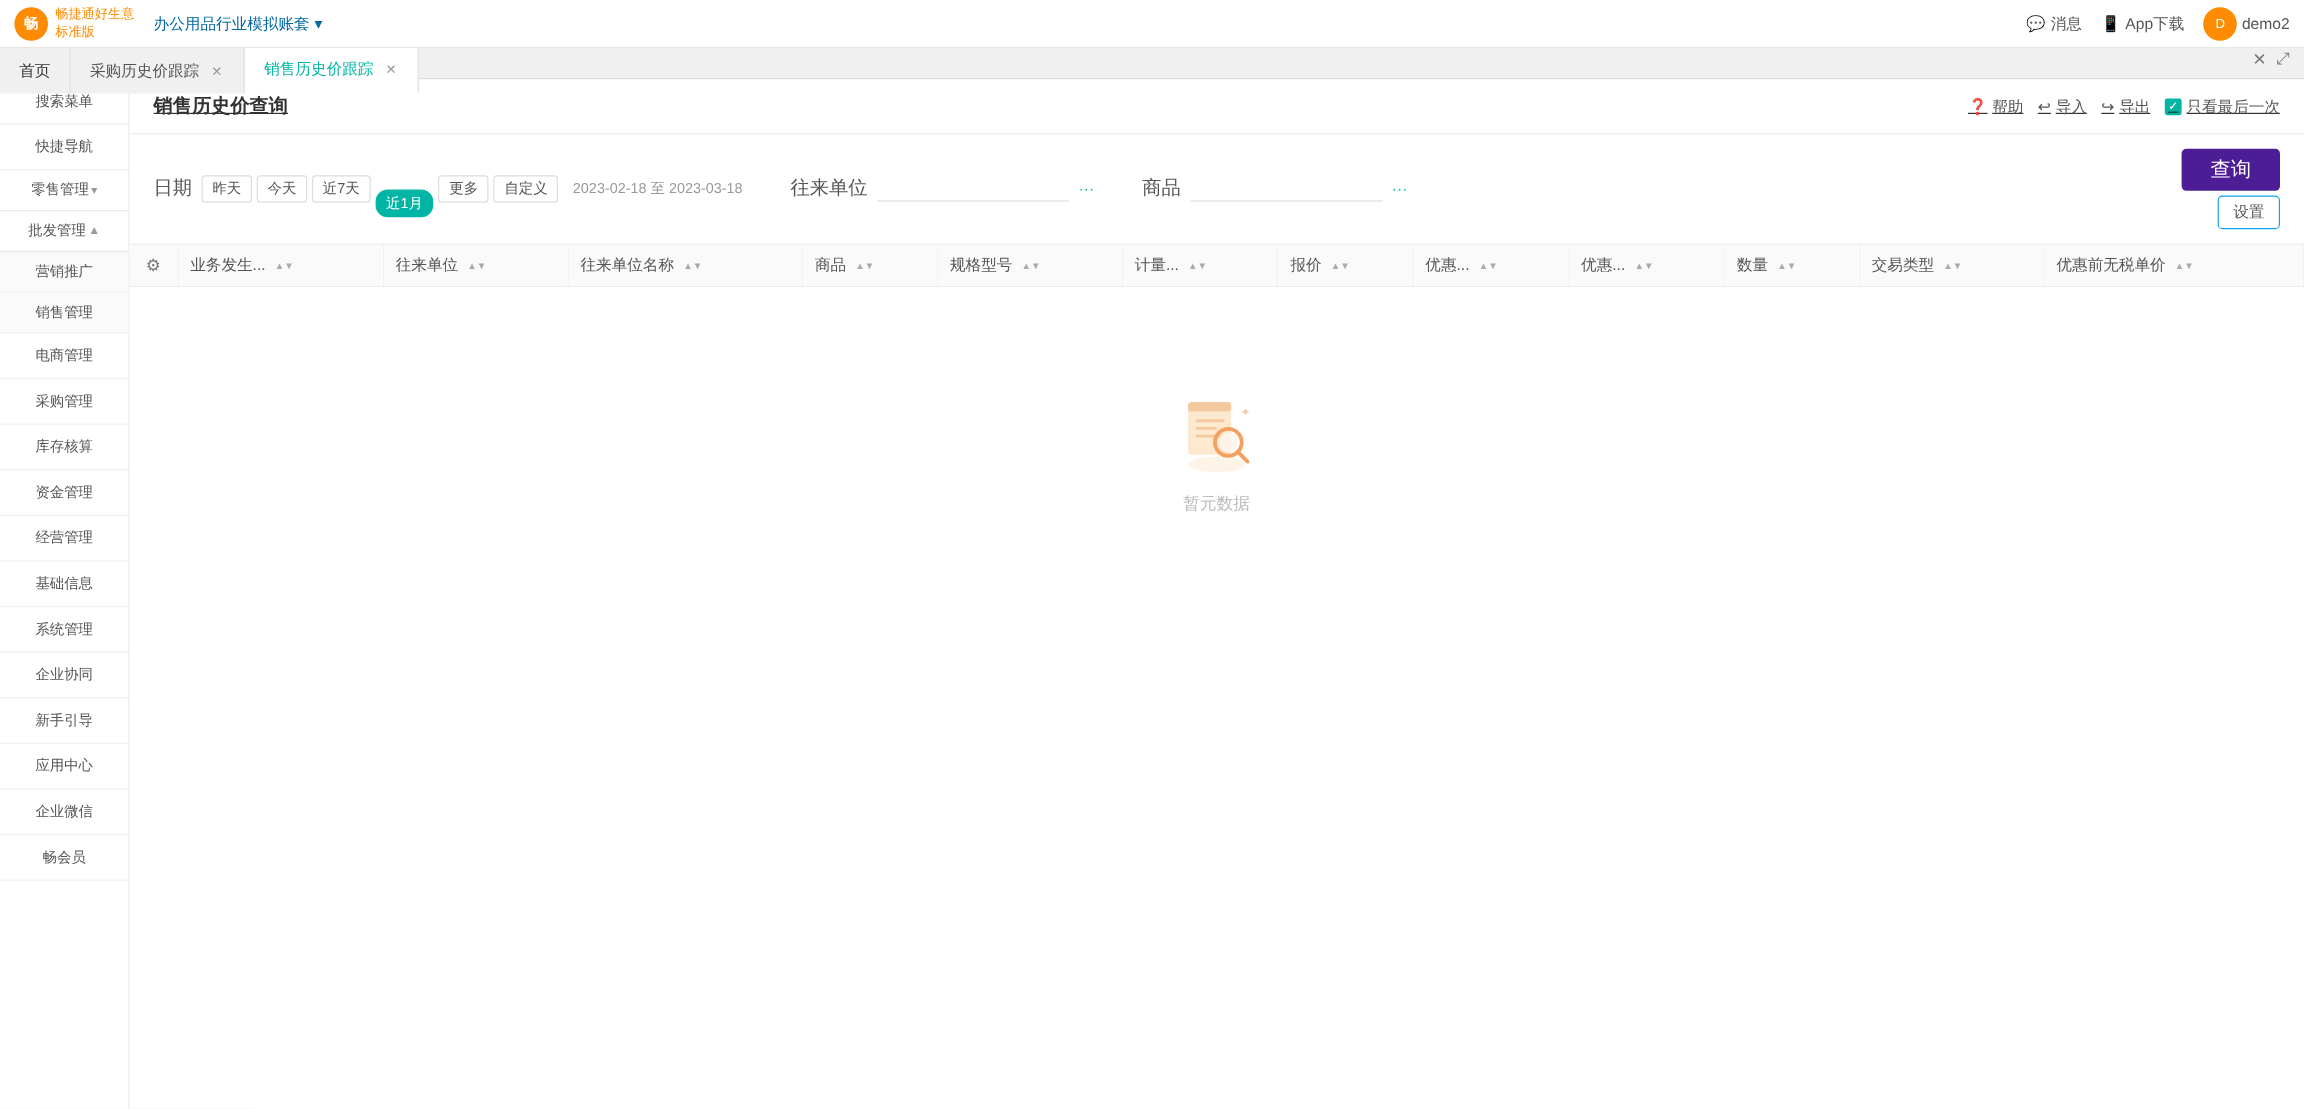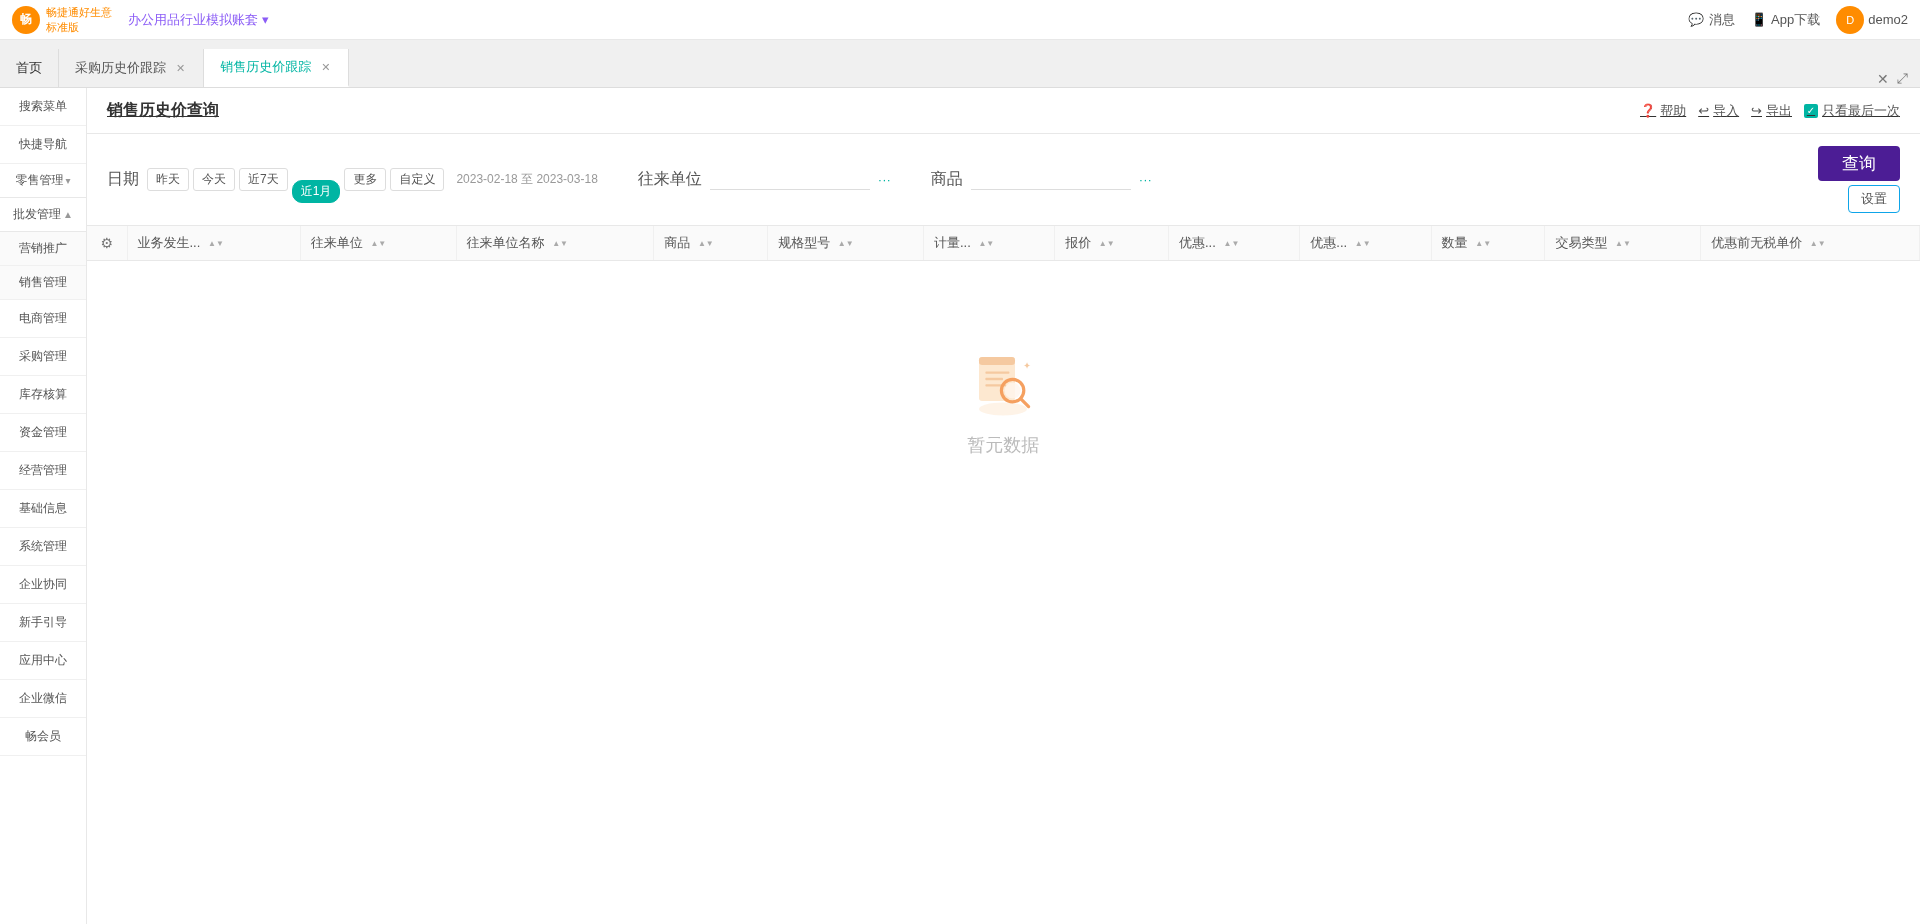--- a/index.html
+++ b/index.html
@@ -40,21 +40,21 @@
     }
     .logo-text {
       font-size: 11px;
       color: #ff8c00;
       line-height: 1.3;
     }
     .workspace-selector {
       display: flex;
       align-items: center;
       gap: 4px;
-      color: #8b5cf6;
+      color: #0369a1;
       font-size: 13px;
       cursor: pointer;
       padding: 4px 8px;
       border-radius: 4px;
     }
     .top-bar-right {
       display: flex;
       align-items: center;
       gap: 16px;
       color: #555;
@@ -73,24 +73,24 @@
       background: #ff8c00;
       display: flex;
       align-items: center;
       justify-content: center;
       color: white;
       font-size: 11px;
     }
 
     
     .tab-bar {
-      height: 48px;
+      height: 26px;
       background: #f0f0f0;
       display: flex;
-      align-items: flex-end;
+      align-items: flex-start;
       flex-shrink: 0;
       border-bottom: 1px solid #ddd;
     }
     .tab {
       height: 38px;
       padding: 0 16px;
       display: flex;
       align-items: center;
       gap: 8px;
       cursor: pointer;
@@ -133,21 +133,21 @@
 
     
     .main-layout {
       display: flex;
       flex: 1;
       overflow: hidden;
     }
 
     
     .sidebar {
-      width: 87px;
+      width: 108px;
       background: #fff;
       border-right: 1px solid #e8e8e8;
       display: flex;
       flex-direction: column;
       overflow-y: auto;
       flex-shrink: 0;
     }
     .sidebar-item {
       padding: 10px 6px;
       text-align: center;
@@ -377,21 +377,21 @@
     
     .empty-state {
       display: flex;
       flex-direction: column;
       align-items: center;
       justify-content: center;
       padding: 80px 0;
       color: #ccc;
     }
     .empty-text {
-      font-size: 18px;
+      font-size: 14px;
       color: #bbb;
     }
     .empty-illustration {
       width: 80px;
       height: 80px;
       margin-bottom: 12px;
     }
   </style>
 </head>
 <body>

